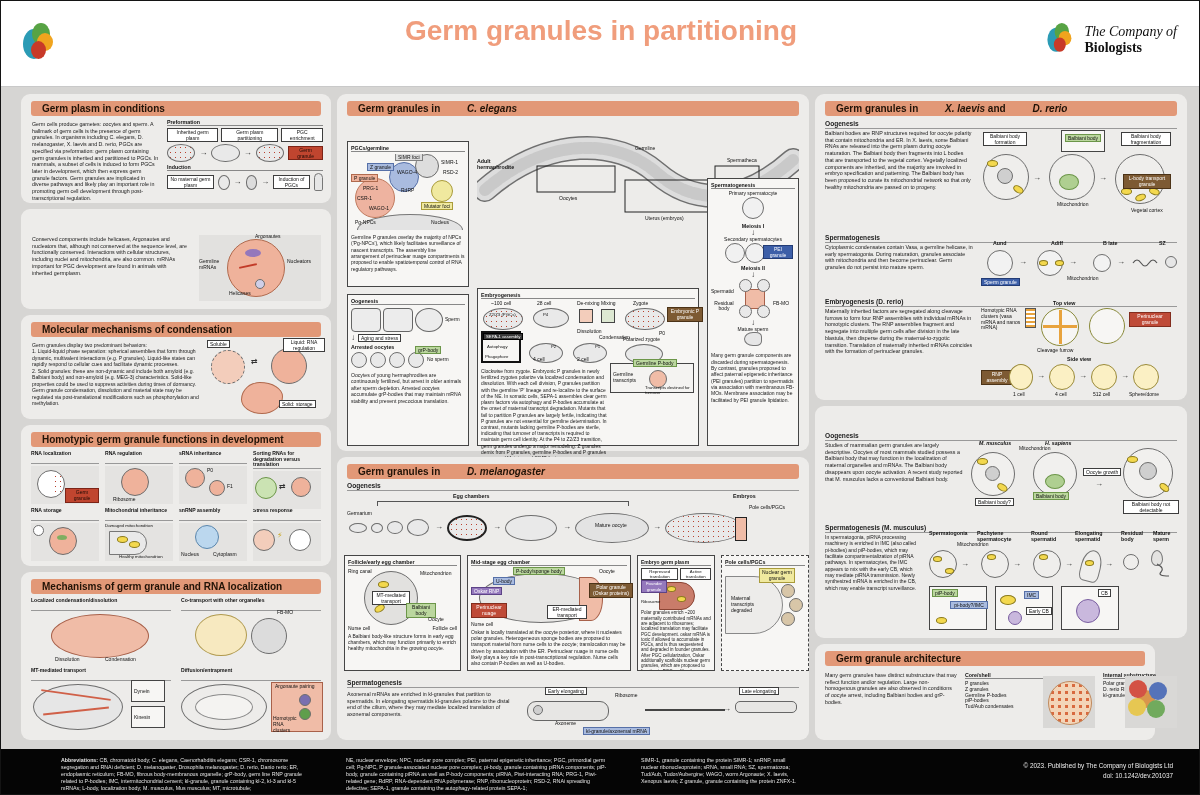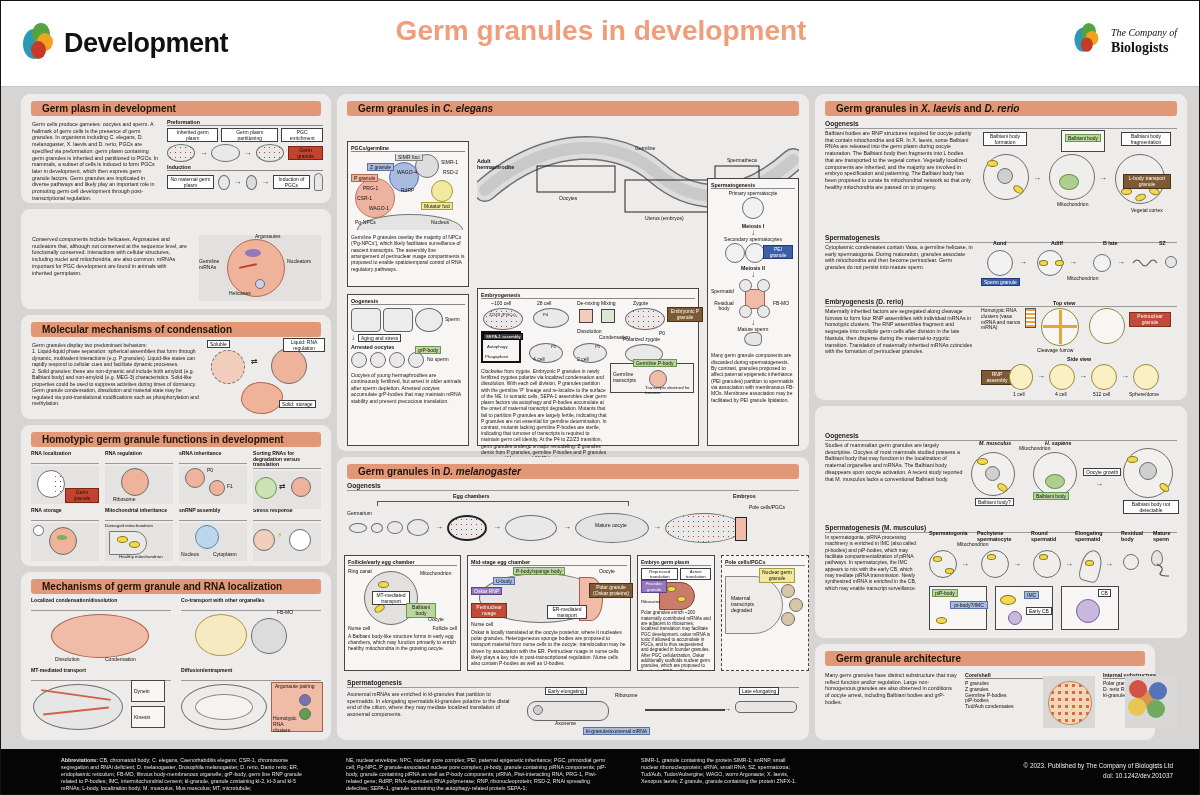--- a/index.html
+++ b/index.html
@@ -11,26 +11,26 @@
   .pin i{position:absolute;border-radius:50%;display:block;}
   .pin .p1{left:0;top:6px;width:22px;height:30px;background:#2b9bb5;}
   .pin .p2{left:9px;top:0;width:18px;height:22px;background:#57a344;}
   .pin .p3{left:14px;top:10px;width:16px;height:18px;background:#f0a41e;}
   .pin .p4{left:8px;top:18px;width:15px;height:18px;background:#c83a28;}
   .devtxt{font-size:27px;font-weight:700;color:#111;letter-spacing:-0.5px;}
   #ptitle{position:absolute;left:0;top:14px;width:1200px;text-align:center;font-size:28px;font-weight:700;color:#F09D7C;}
   #pauth{position:absolute;left:0;top:52px;width:1200px;text-align:center;font-size:13.5px;color:#222;}
   .coblogo{position:absolute;right:24px;top:18px;display:flex;align-items:center;gap:6px;}
   .cobtxt{font-family:"Liberation Serif","DejaVu Serif",serif;color:#111;line-height:1;}
-  .cob1{font-style:italic;font-size:10px;}
+  .cob1{font-style:italic;font-size:14px;}
   .cob2{font-weight:700;font-size:14px;}
   
   .panel{position:absolute;background:#EDECEA;border-radius:9px;}
   .bar{position:absolute;left:10px;right:10px;top:7px;height:15px;background:#E29877;border-radius:3px;font-size:10px;font-weight:700;color:#221307;line-height:15px;padding-left:11px;}
-  .bar i{font-style:italic;}
+  .bar i{font-style:italic;margin-left:24px;}
   .P{position:absolute;}
   .t5{font-size:5.3px;line-height:1.27;color:#181818;}
   .pre{white-space:pre-line;}
   .sh{font-size:6.6px;font-weight:700;color:#1c1c1c;border-bottom:1px solid #999;padding-bottom:1px;}
   .lb{font-size:5px;line-height:1.15;color:#111;}
   .lbb{font-size:5.3px;font-weight:700;color:#111;}
   .bx{background:#fff;border:1px solid #3d3d3d;font-size:5px;line-height:1.2;padding:0 2px;text-align:center;display:inline-block;color:#111;}
   .ch{border:1px solid rgba(0,0,0,.4);font-size:5px;line-height:1.25;padding:0 2px;display:inline-block;text-align:center;color:#111;}
   .cir{border-radius:50%;border:1px solid #6e6e6e;background:#e9e9e9;box-sizing:border-box;}
   .sb{position:absolute;background:#F7F6F4;border:1px solid #454545;box-sizing:border-box;}
@@ -69,36 +69,35 @@
 <div id="poster">
 
   <div id="hdr">
     <div class="devlogo">
       <span class="pin">
           <i class="p1"></i>
           <i class="p2"></i>
           <i class="p3"></i>
           <i class="p4"></i>
         </span>
-      <span class="devtxt">Development</span>
-    </div>
-    <div id="ptitle">Germ granules in development</div>
+    </div>
+    <div id="ptitle">Germ granules in partitioning</div>
     <div class="coblogo">
       <span class="pin" style="transform:scale(.8);">
           <i class="p1"></i>
           <i class="p2"></i>
           <i class="p3"></i>
           <i class="p4"></i>
         </span>
       <span class="cobtxt"><span class="cob1">The Company of</span><br><span class="cob2">Biologists</span></span>
     </div>
   </div>
 
   <div class="panel" style="left:20px;top:93px;width:310px;height:109px;">
-    <div class="bar">Germ plasm in development</div>
+    <div class="bar">Germ plasm in conditions</div>
     <div class="P t5" style="left:11px;top:27px;width:128px;">Germ cells produce gametes: oocytes and sperm. A hallmark of germ cells is the presence of germ granules. In organisms including C. elegans, D. melanogaster, X. laevis and D. rerio, PGCs are specified via preformation: germ plasm containing germ granules is inherited and partitioned to PGCs. In mammals, a subset of cells is induced to form PGCs later in development, which then express germ granule factors. Germ granules are implicated in diverse pathways and likely play an important role in promoting germ cell development through post-transcriptional regulation.</div>
     <div class="P" style="left:146px;top:25px;width:156px;">
       <div class="lbb" style="border-bottom:1px solid #888;">Preformation</div>
       <div class="row" style="gap:3px;margin-top:2px;">
         <span class="bx">Inherited germ plasm</span>
         <span class="bx">Germ plasm partitioning</span>
         <span class="bx">PGC enrichment</span>
       </div>
       <div class="row" style="gap:4px;margin-top:2px;">
         <span class="cir spk" style="width:30px;height:18px;border-radius:50%;"></span>

